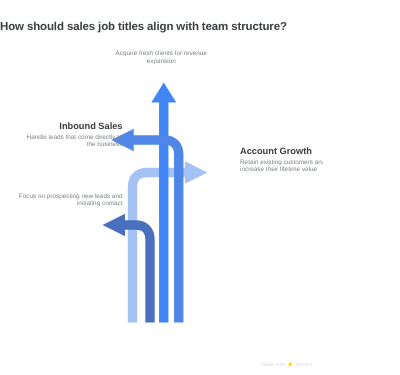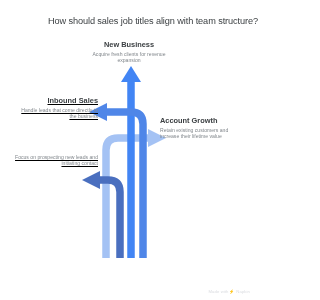--- a/index.html
+++ b/index.html
@@ -9,23 +9,23 @@
     font-family:"Liberation Sans", sans-serif;
     overflow:hidden;
     position:relative;
     -webkit-font-smoothing:antialiased;
   }
   #canvas{position:absolute;inset:0;width:258px;height:300px;}
 
   .title{
     position:absolute;
     left:0;top:15px;width:258px;
-    text-align:right;
+    text-align:left;
     font-size:9.2px;
-    font-weight:normal;
+    font-weight:bold;
     color:#3c4043;
     letter-spacing:-0.1px;
     line-height:12px;
   }
 
   .flow-svg{position:absolute;left:0;top:0;width:258px;height:300px;}
 
   .node{position:absolute;}
   .node .head{
     font-size:7.4px;
@@ -35,27 +35,27 @@
     margin:0 0 2px 0;
   }
   .node .desc{
     font-size:5.1px;
     font-weight:normal;
     color:#80868b;
     line-height:6.4px;
     margin:0;
   }
 
-  .node.right-align{text-align:right;text-decoration:underline;}
+  .node.right-align{text-align:right;}
   .node.left-align{text-align:left;}
   .node.center-align{text-align:center;}
 
   #node-new-business{left:84px;top:40px;width:90px;}
   #node-inbound{left:14px;top:96px;width:84px;}
-  #node-account{left:160px;top:116px;width:80px;}
+  #node-account{left:192px;top:116px;width:80px;}
   #node-outbound{left:10px;top:154px;width:88px;}
 
   .footer{
     position:absolute;
     right:8px;bottom:6px;
     font-size:4.2px;
     color:#dadce0;
     letter-spacing:0.1px;
   }
   .footer .spark{color:#e3e3e3;}
@@ -87,21 +87,20 @@
       <polygon points="121,82 131,66 141,82" fill="#4285f4"></polygon>
     </g>
 
     <g>
       <path d="M 143 258 L 143 124 Q 143 112 131 112 L 105 112" fill="none" stroke="#4f86e8" stroke-width="7.5" stroke-linecap="butt"></path>
       <polygon points="107,103 89,112 107,121" fill="#4f86e8"></polygon>
     </g>
   </svg>
 
   <div class="node center-align" id="node-new-business">
-    <p class="head">New Business</p>
     <p class="desc">Acquire fresh clients for revenue expansion</p>
   </div>
 
   <div class="node right-align" id="node-inbound">
     <p class="head">Inbound Sales</p>
     <p class="desc">Handle leads that come directly to the business</p>
   </div>
 
   <div class="node left-align" id="node-account">
     <p class="head">Account Growth</p>

